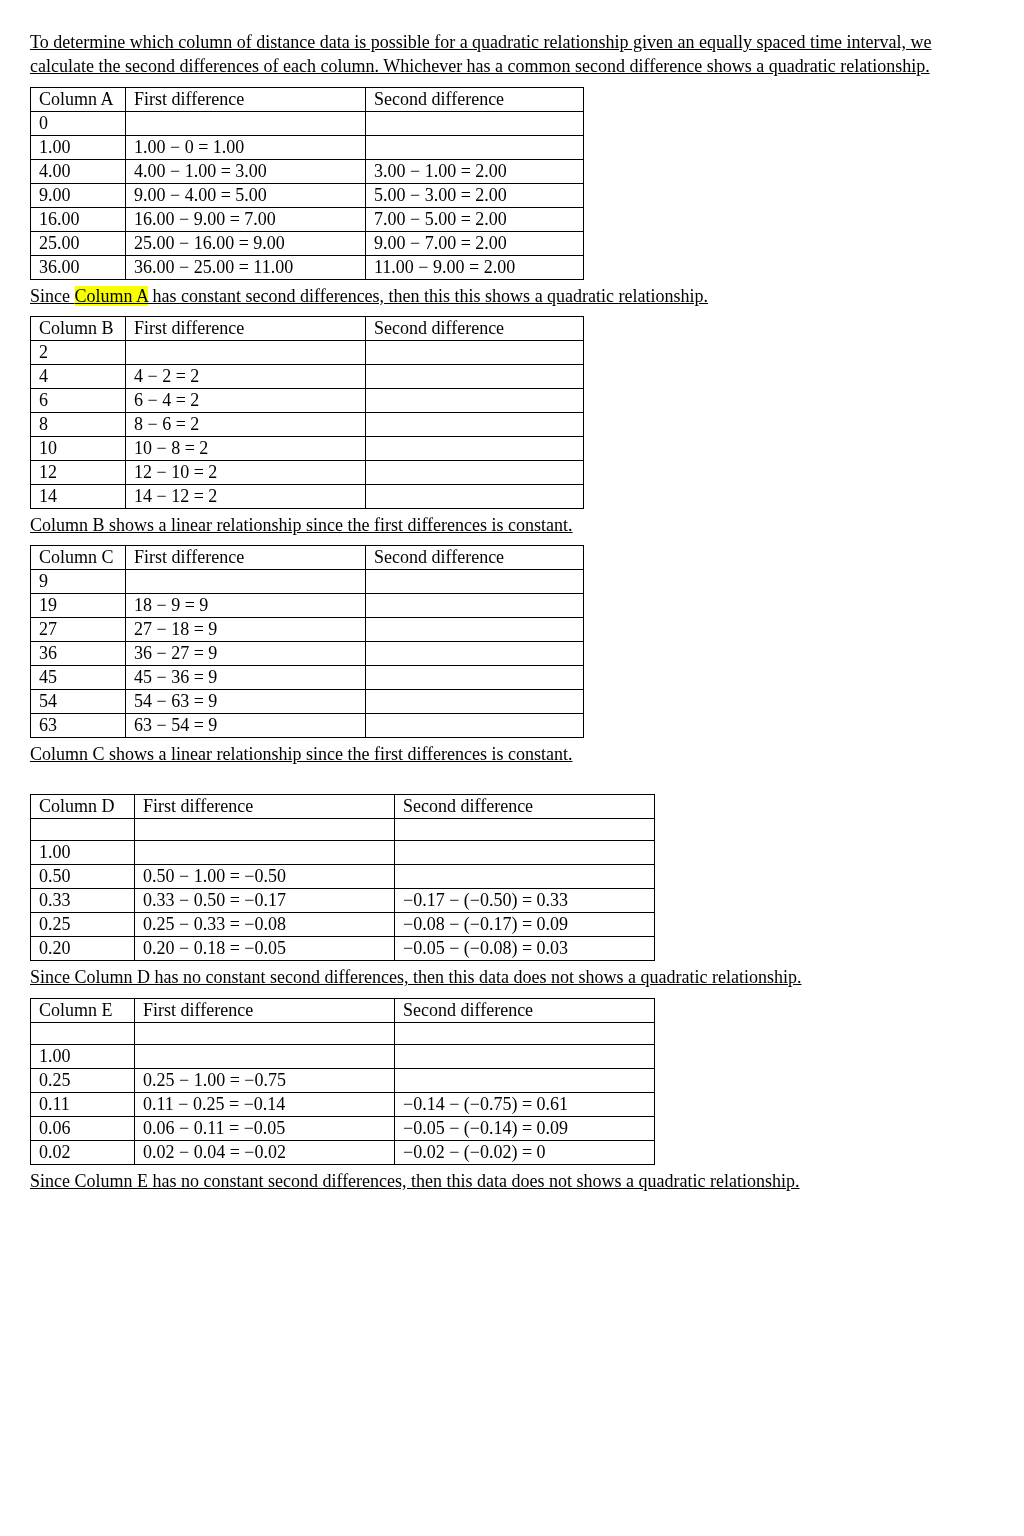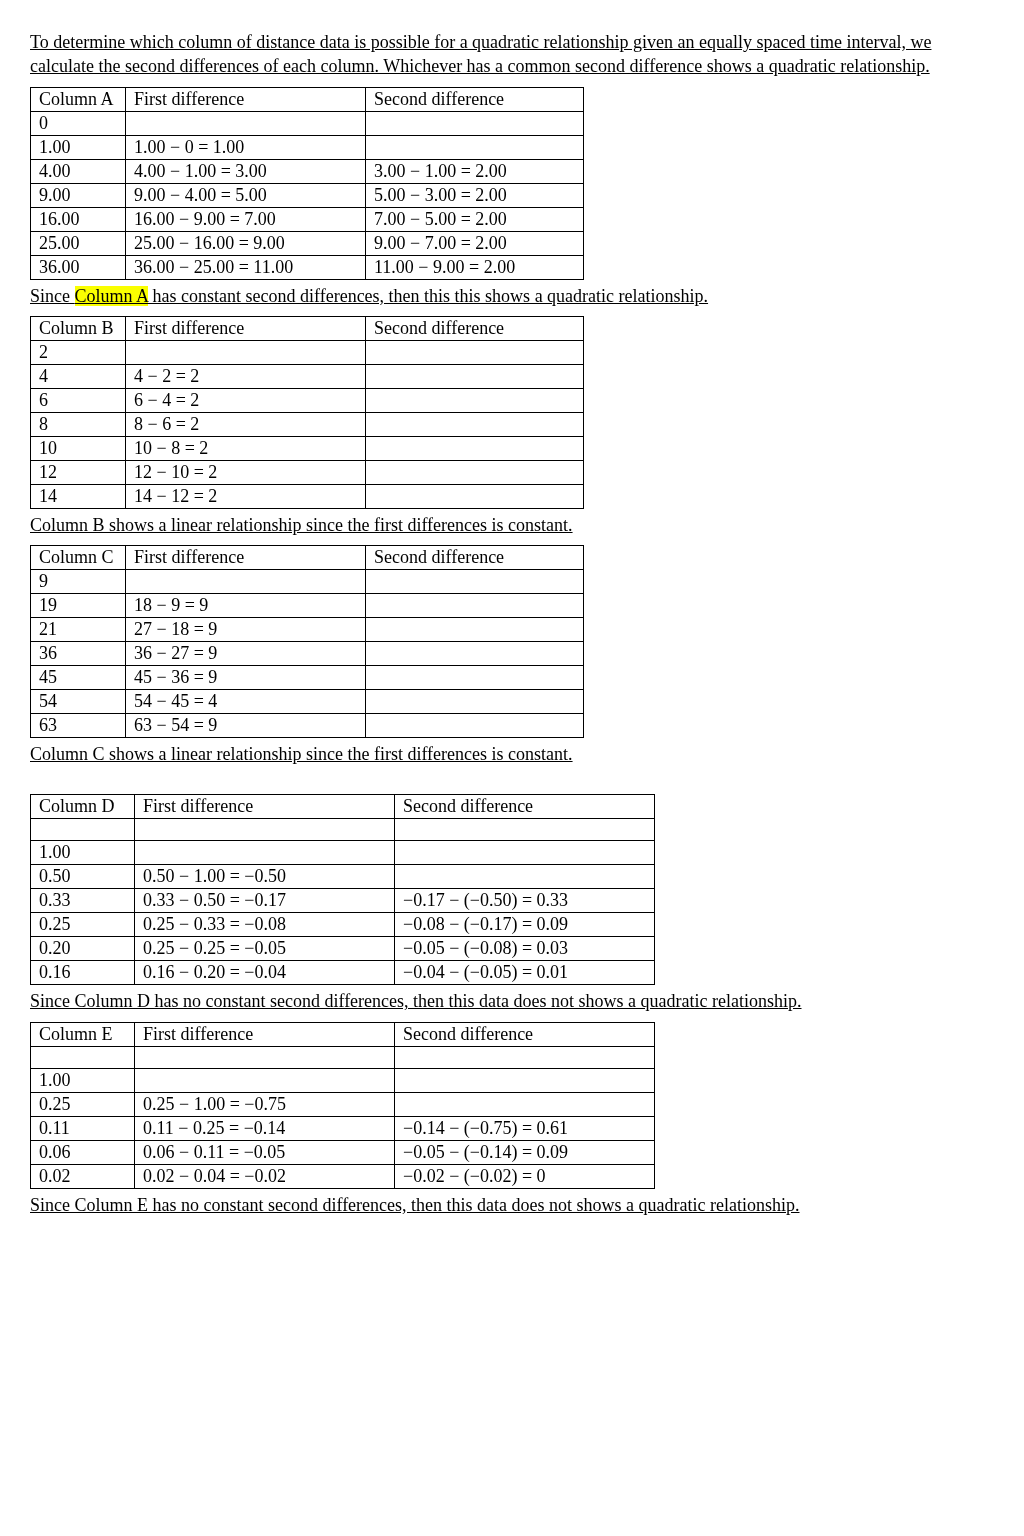--- a/index.html
+++ b/index.html
@@ -154,37 +154,37 @@
         <td>9</td>
         <td></td>
         <td></td>
       </tr>
   <tr>
         <td>19</td>
         <td>18 − 9 = 9</td>
         <td></td>
       </tr>
   <tr>
-        <td>21</td>
+        <td>27</td>
         <td>27 − 18 = 9</td>
         <td></td>
       </tr>
   <tr>
         <td>36</td>
         <td>36 − 27 = 9</td>
         <td></td>
       </tr>
   <tr>
         <td>45</td>
         <td>45 − 36 = 9</td>
         <td></td>
       </tr>
   <tr>
         <td>54</td>
-        <td>54 − 45 = 4</td>
+        <td>54 − 63 = 9</td>
         <td></td>
       </tr>
   <tr>
         <td>63</td>
         <td>63 − 54 = 9</td>
         <td></td>
       </tr>
 </tbody>
   </table>
 <p>Column C shows a linear relationship since the first differences is constant.</p>
@@ -218,27 +218,22 @@
         <td>0.33 − 0.50 = −0.17</td>
         <td>−0.17 − (−0.50) = 0.33</td>
       </tr>
   <tr>
         <td>0.25</td>
         <td>0.25 − 0.33 = −0.08</td>
         <td>−0.08 − (−0.17) = 0.09</td>
       </tr>
   <tr>
         <td>0.20</td>
-        <td>0.25 − 0.25 = −0.05</td>
+        <td>0.20 − 0.18 = −0.05</td>
         <td>−0.05 − (−0.08) = 0.03</td>
-      </tr>
-  <tr>
-        <td>0.16</td>
-        <td>0.16 − 0.20 = −0.04</td>
-        <td>−0.04 − (−0.05) = 0.01</td>
       </tr>
 </tbody>
   </table>
 <p>Since Column D has no constant second differences, then this data does not shows a quadratic relationship.</p>
 
 <table class="section">
   <tbody>
       <tr>
     <td class="col1-d">Column E</td>
     <td class="col2-d">First difference</td>

